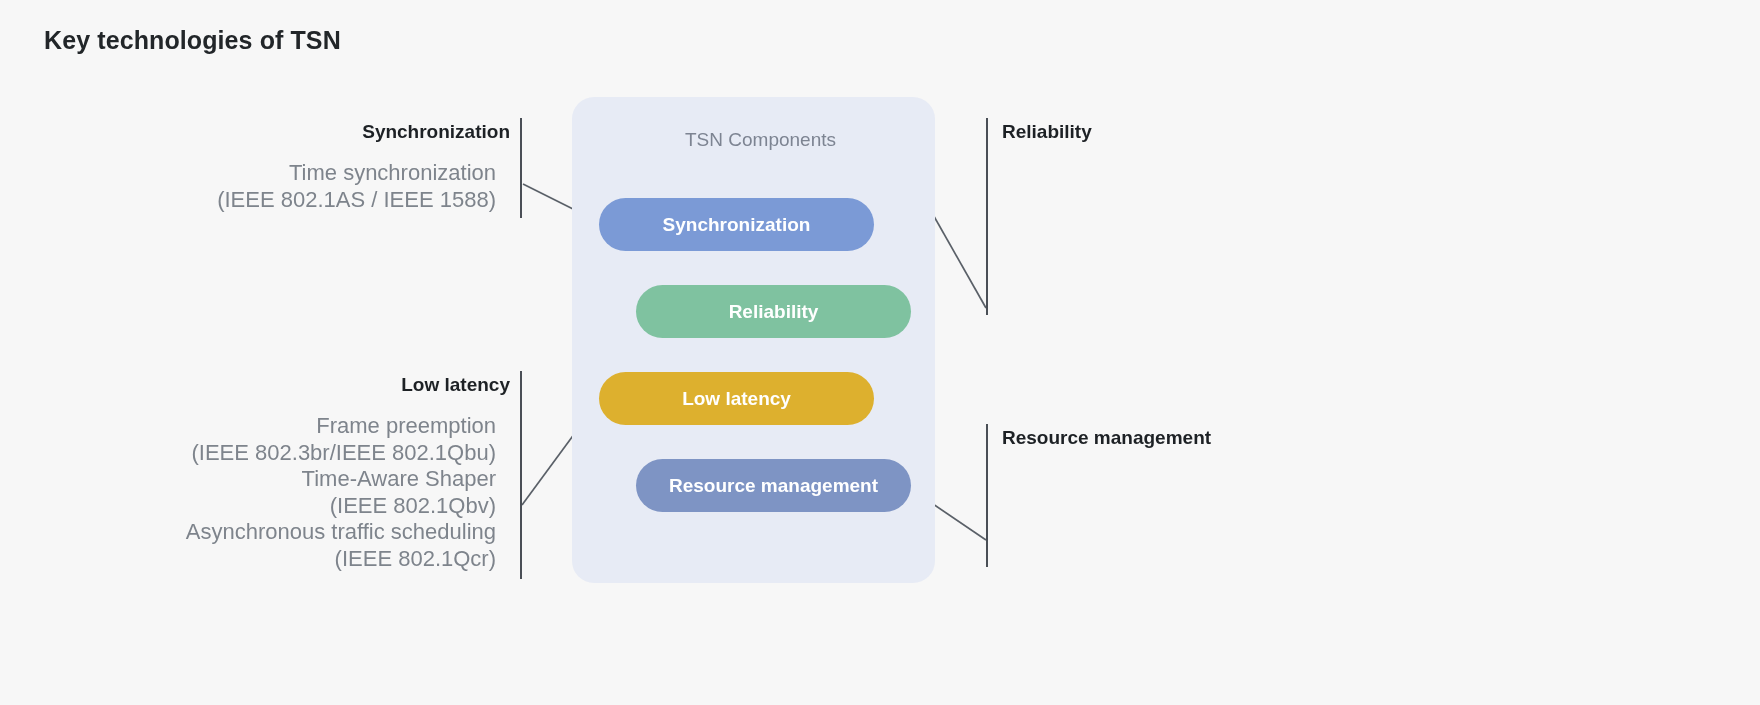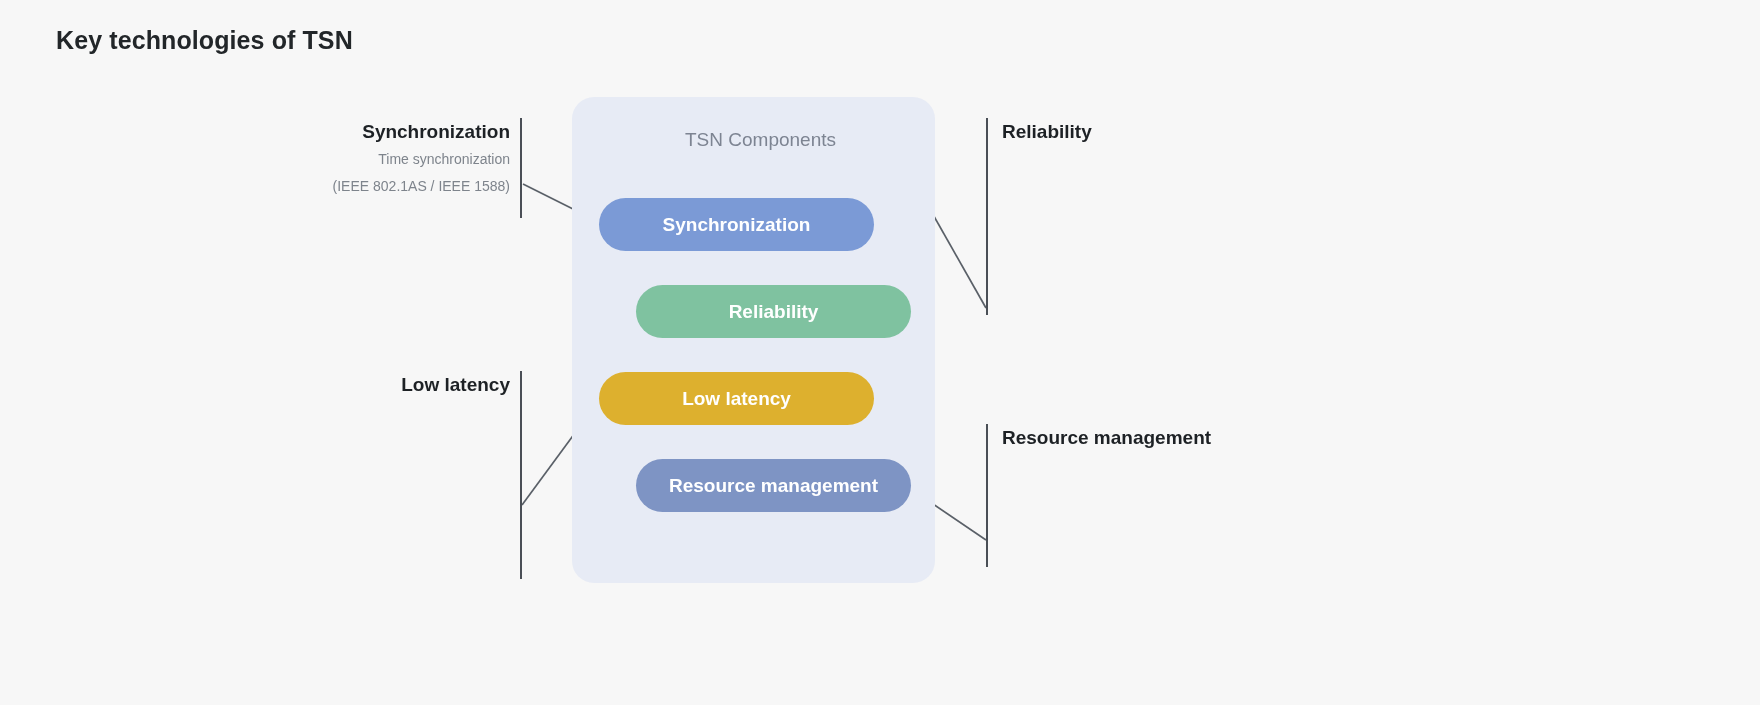--- a/index.html
+++ b/index.html
@@ -9,21 +9,21 @@
     font-family:"Liberation Sans", sans-serif;
     overflow:hidden;
     position:relative;
   }
   #stage{position:absolute;left:0;top:0;width:1760px;height:705px;}
 
   
   #title{
     position:absolute;left:44px;top:26px;
     font-size:25px;font-weight:bold;color:#222629;
-    letter-spacing:.1px;white-space:nowrap;margin-left:12px;
+    letter-spacing:.1px;white-space:nowrap;
   }
 
   
   #wires{position:absolute;left:0;top:0;width:1760px;height:705px;}
 
   
   #components-panel{
     position:absolute;left:572px;top:97px;
     width:363px;height:486px;
     background:#e7ebf5;border-radius:22px;
@@ -46,21 +46,21 @@
 
   
   .ann{position:absolute;}
   .ann .rule{position:absolute;top:0;width:2px;background:#4a4f56;}
   .ann .body{position:absolute;top:0;}
   .ann h3{
     margin:0;font-size:19px;font-weight:bold;color:#1d2125;
     white-space:nowrap;line-height:28px;
   }
   .ann p{
-    margin:0;font-size:14px;color:#7e848c;line-height:26.5px;
+    margin:14px;font-size:22px;color:#7e848c;line-height:26.5px;
     white-space:pre;
   }
 
   .ann-left  .body{text-align:right;}
   .ann-right .body{text-align:left;}
 
   
   #ann-sync{left:180px;top:118px;}
   #ann-sync .rule{left:340px;height:100px;}
   #ann-sync .body{left:0;width:330px;}
@@ -109,20 +109,26 @@
       <h3>Synchronization</h3>
       <p>Time synchronization
 (IEEE 802.1AS / IEEE 1588)</p>
     </div>
   </div>
 
   <div class="ann ann-left" id="ann-low">
     <div class="rule"></div>
     <div class="body">
       <h3>Low latency</h3>
+      <p>Frame preemption
+(IEEE 802.3br/IEEE 802.1Qbu)
+Time-Aware Shaper
+(IEEE 802.1Qbv)
+Asynchronous traffic scheduling
+(IEEE 802.1Qcr)</p>
     </div>
   </div>
 
   <div class="ann ann-right" id="ann-rel">
     <div class="rule"></div>
     <div class="body">
       <h3>Reliability</h3>
     </div>
   </div>
 

